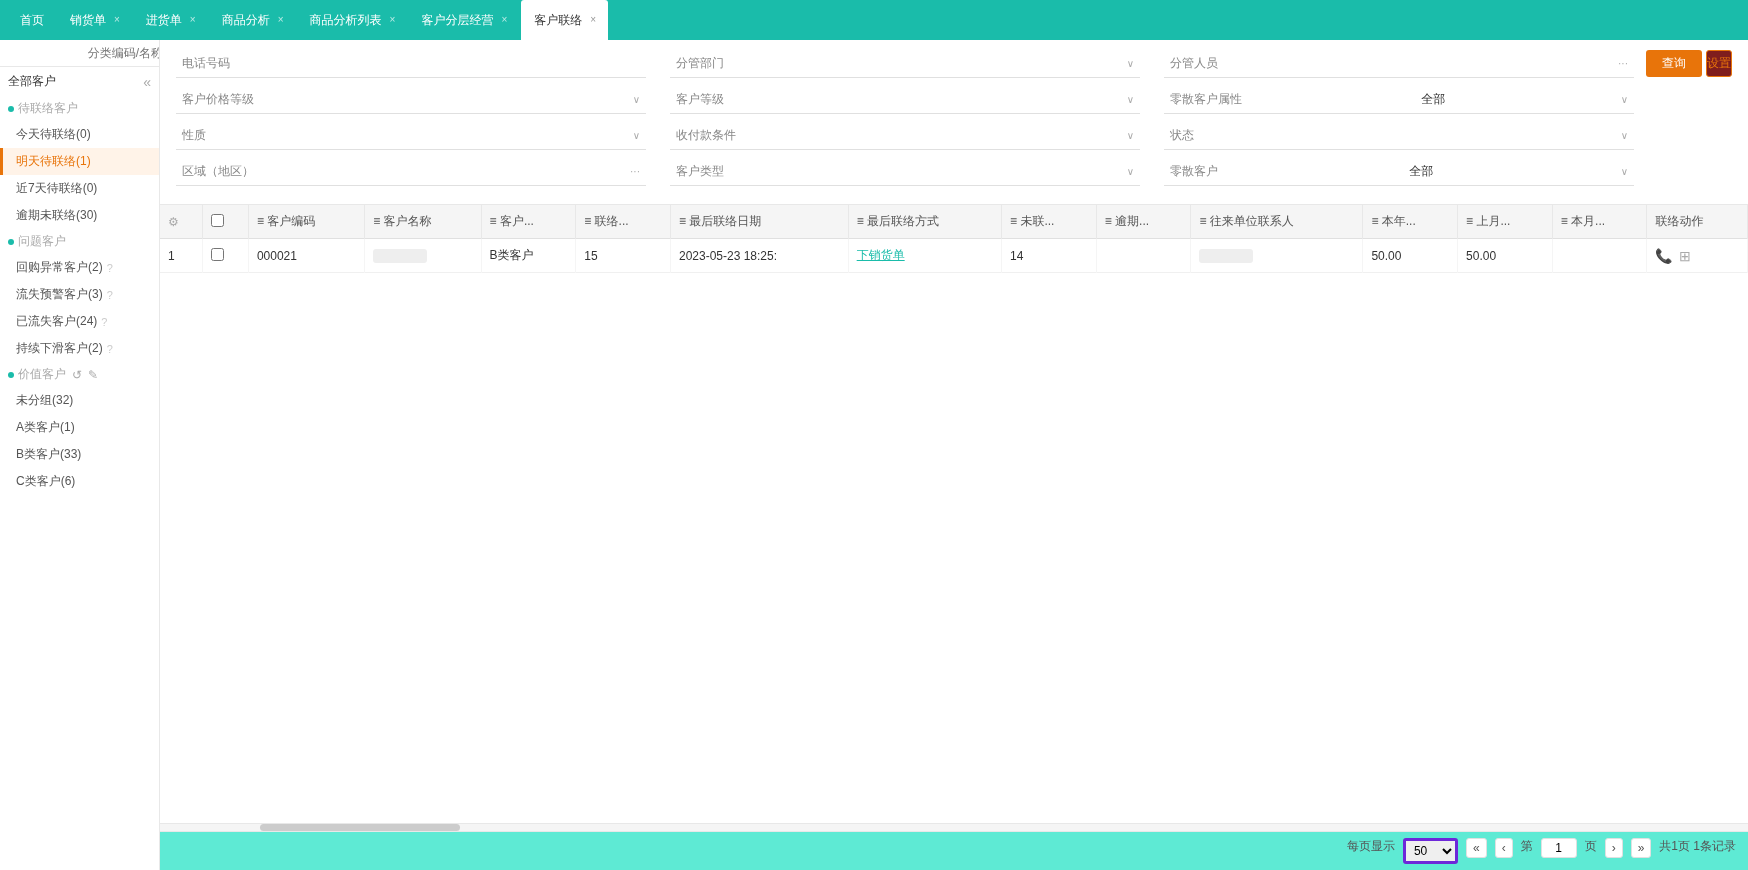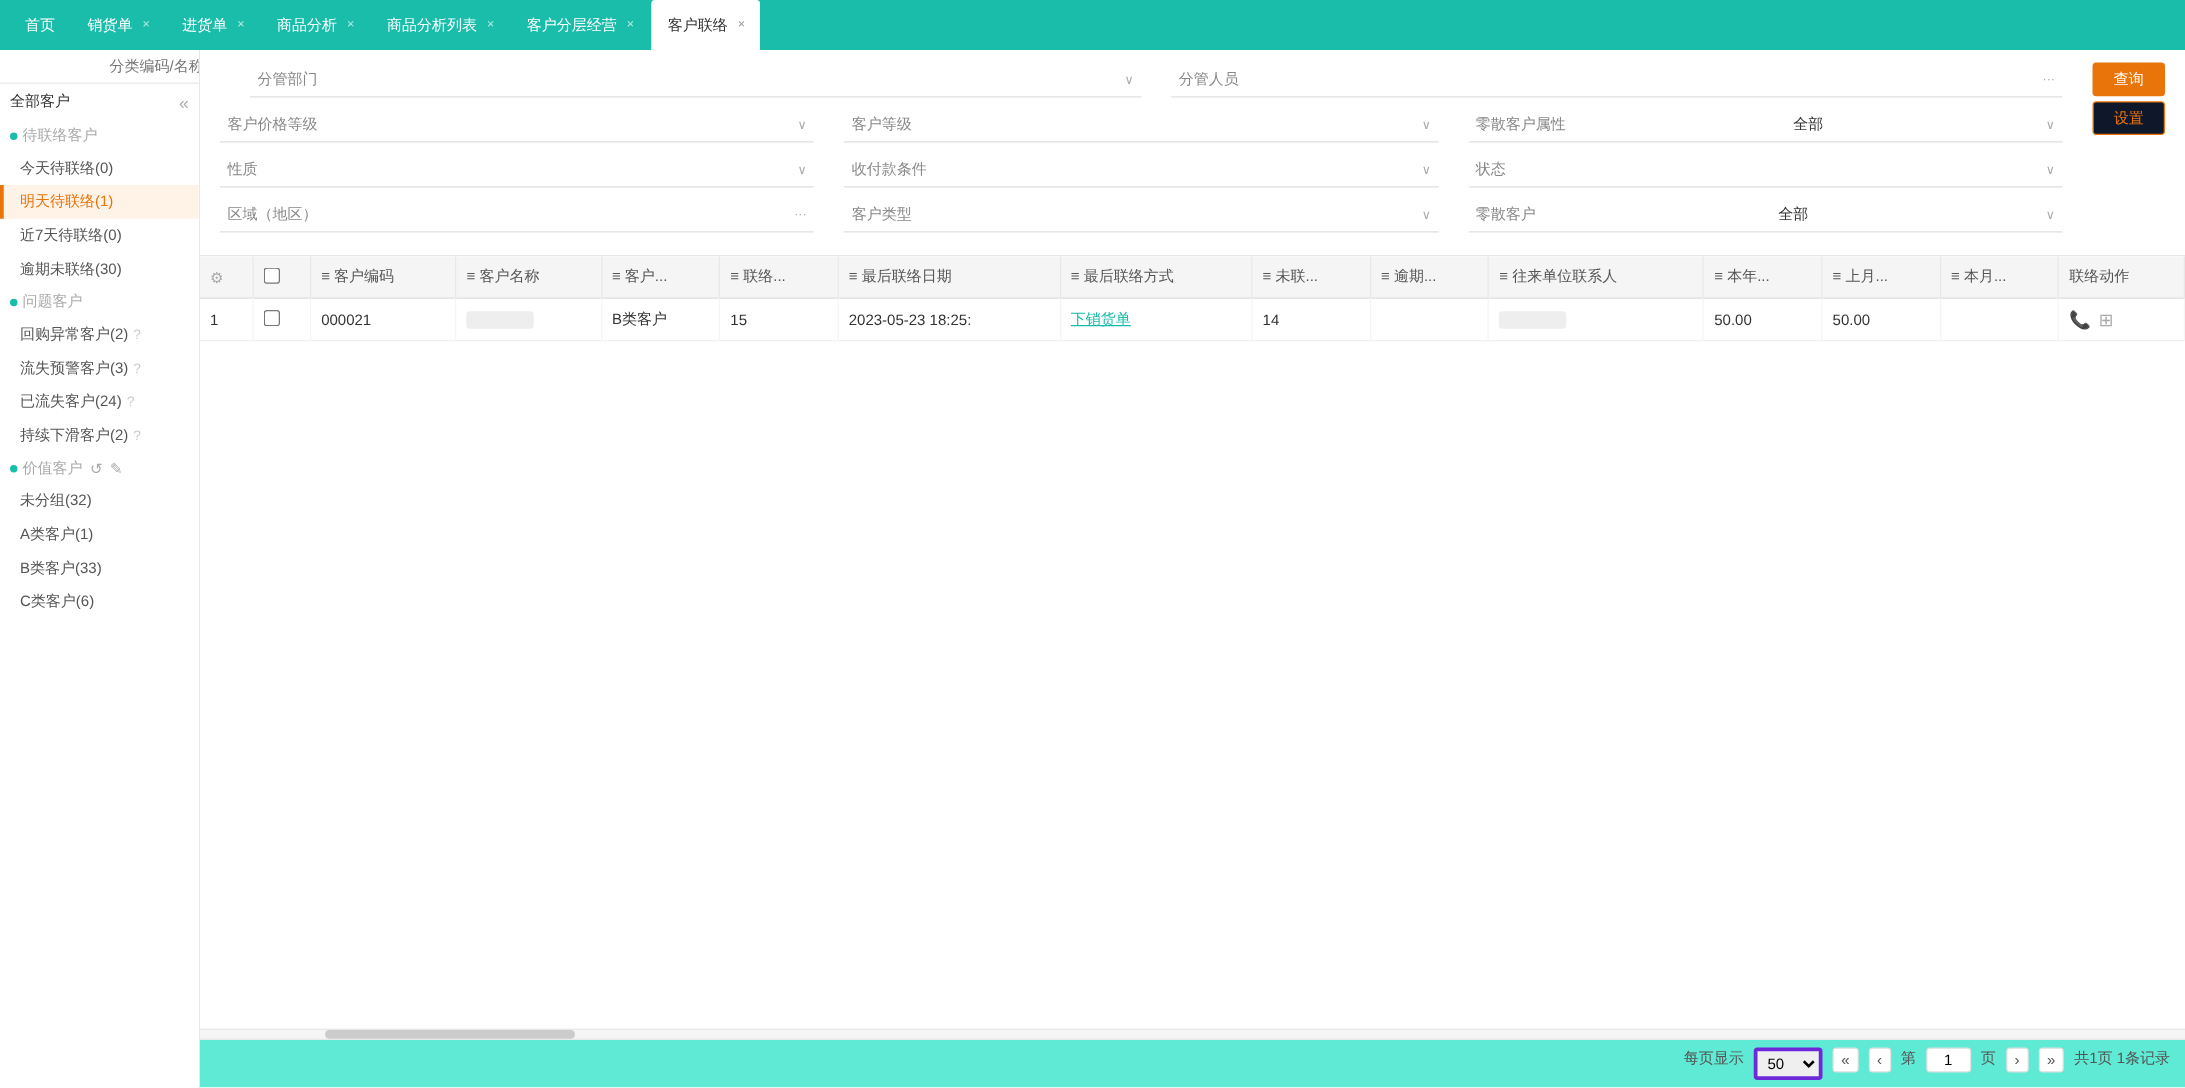--- a/index.html
+++ b/index.html
@@ -194,39 +194,39 @@
       font-size: 12px;
       text-align: center;
     }
     .filter-arrow {
       color: #aaa;
       font-size: 10px;
       margin-left: 4px;
     }
     .filter-actions {
       display: flex;
-      flex-direction: column;
-      gap: 4px;
-      margin-left: 12px;
+      flex-direction: row;
+      gap: 4px;
+      margin-left: 0;
     }
     .btn-query {
       background: #e8740a;
       color: #fff;
       border: none;
       border-radius: 3px;
       padding: 5px 16px;
       cursor: pointer;
       font-size: 12px;
     }
     .btn-setting {
-      background: #0f172a;
+      background: #7f1d1d;
       color: #e8740a;
       border: 1px solid #e8740a;
       border-radius: 3px;
-      padding: 4px 16px;
+      padding: 4px 0;
       cursor: pointer;
       font-size: 12px;
     }
 
     
     .table-container {
       flex: 1;
       background: #fff;
       overflow: auto;
       margin: 0;
@@ -397,20 +397,24 @@
   </div>
 
   <div class="content-area">
 
 
     <div class="filter-panel">
       <div style="display:flex;gap:12px;margin-bottom:8px;align-items:flex-start">
         <div style="flex:1">
 
           <div class="filter-row">
+            <div class="filter-cell">
+              <span class="filter-label">电话号码</span>
+              <span class="filter-value"></span>
+            </div>
             <div style="width:24px"></div>
             <div class="filter-cell">
               <span class="filter-label">分管部门</span>
               <span class="filter-value"></span>
               <span class="filter-arrow">∨</span>
             </div>
             <div style="width:24px"></div>
             <div class="filter-cell">
               <span class="filter-label">分管人员</span>
               <span class="filter-value"></span>

